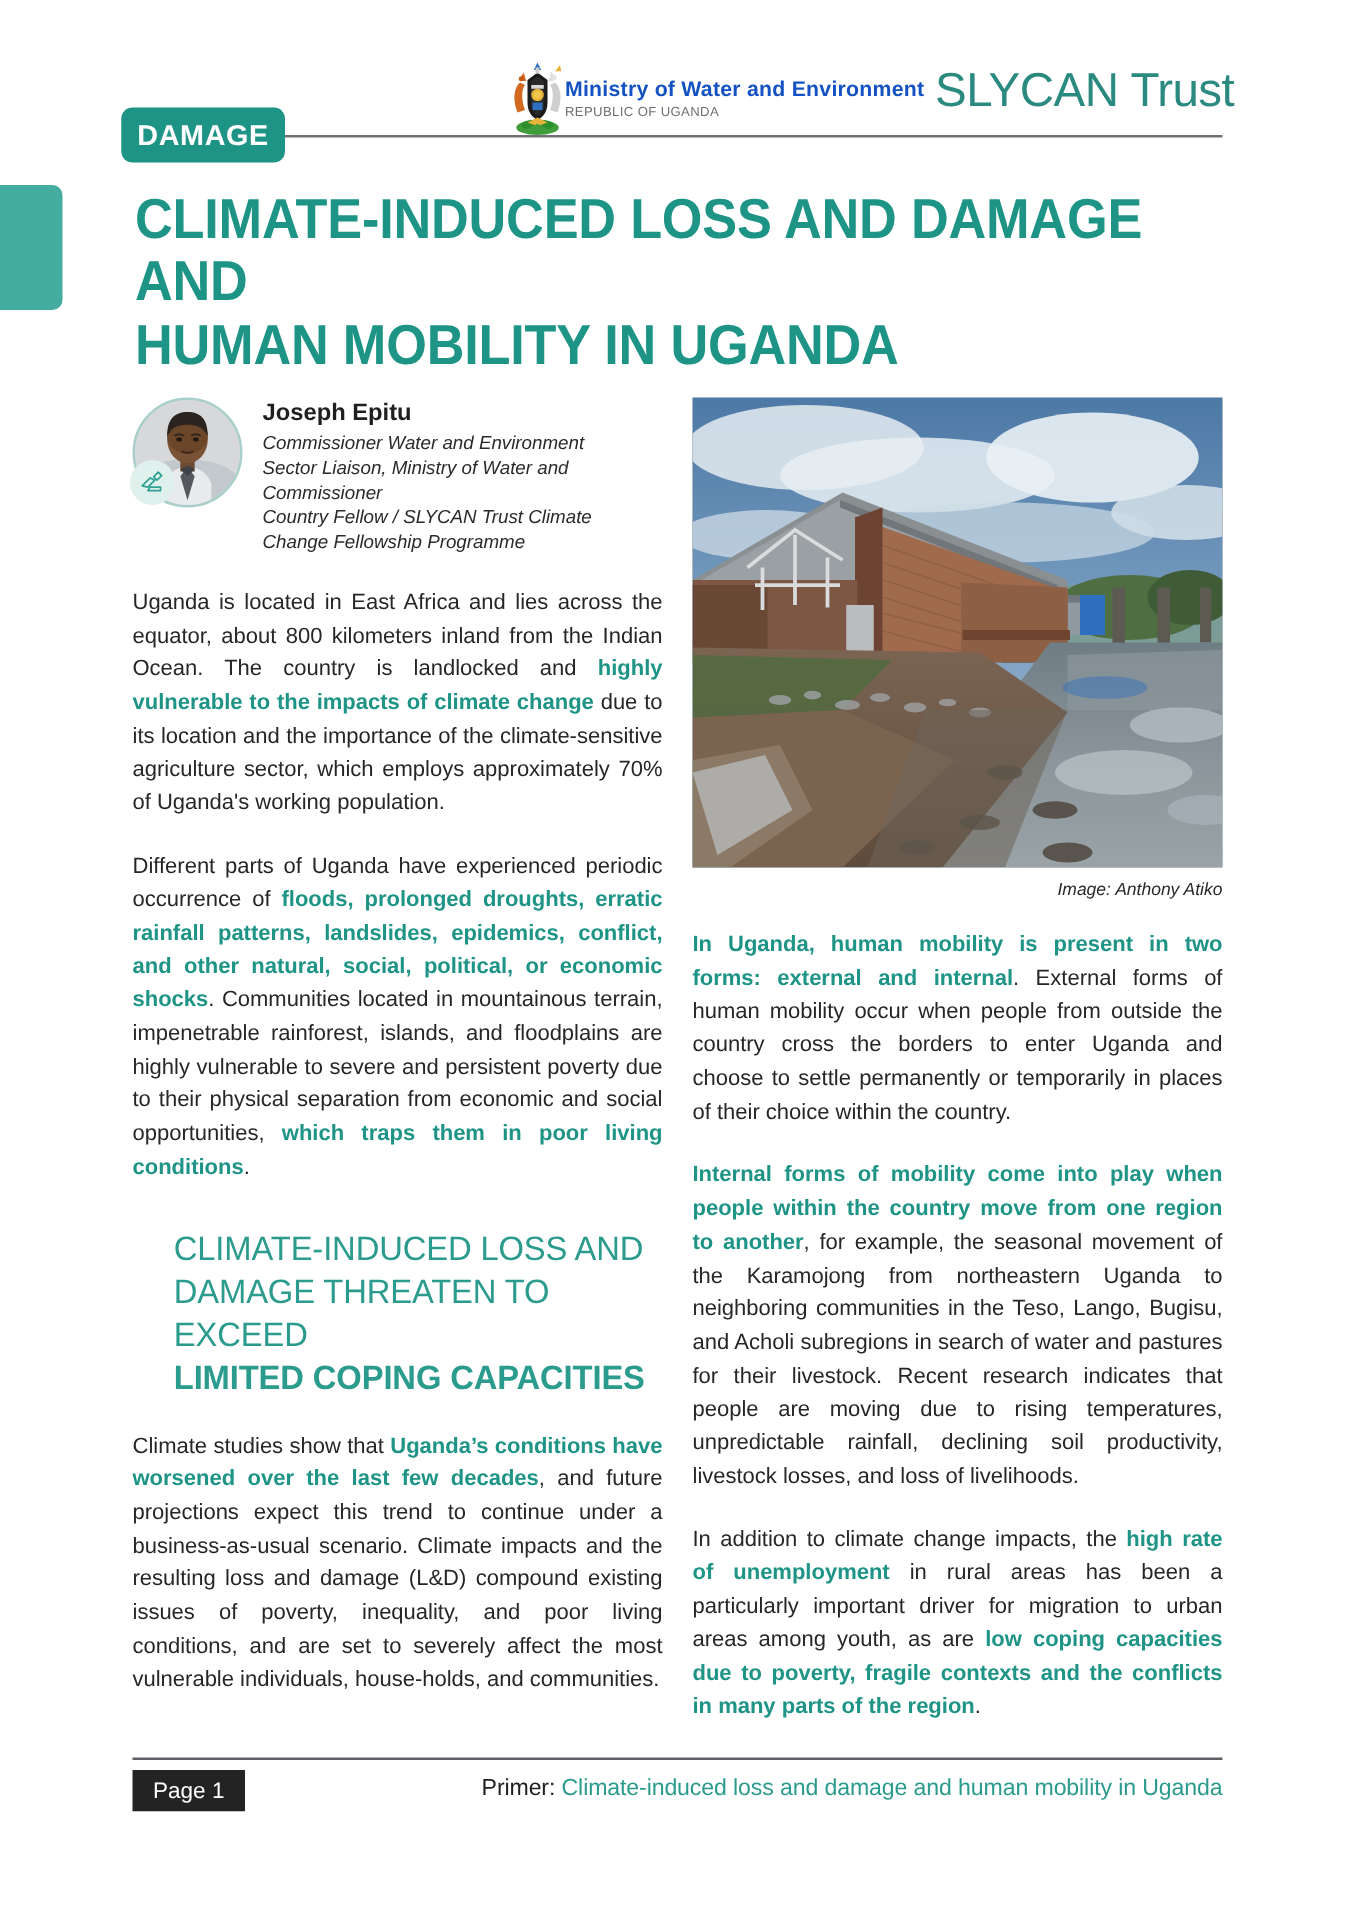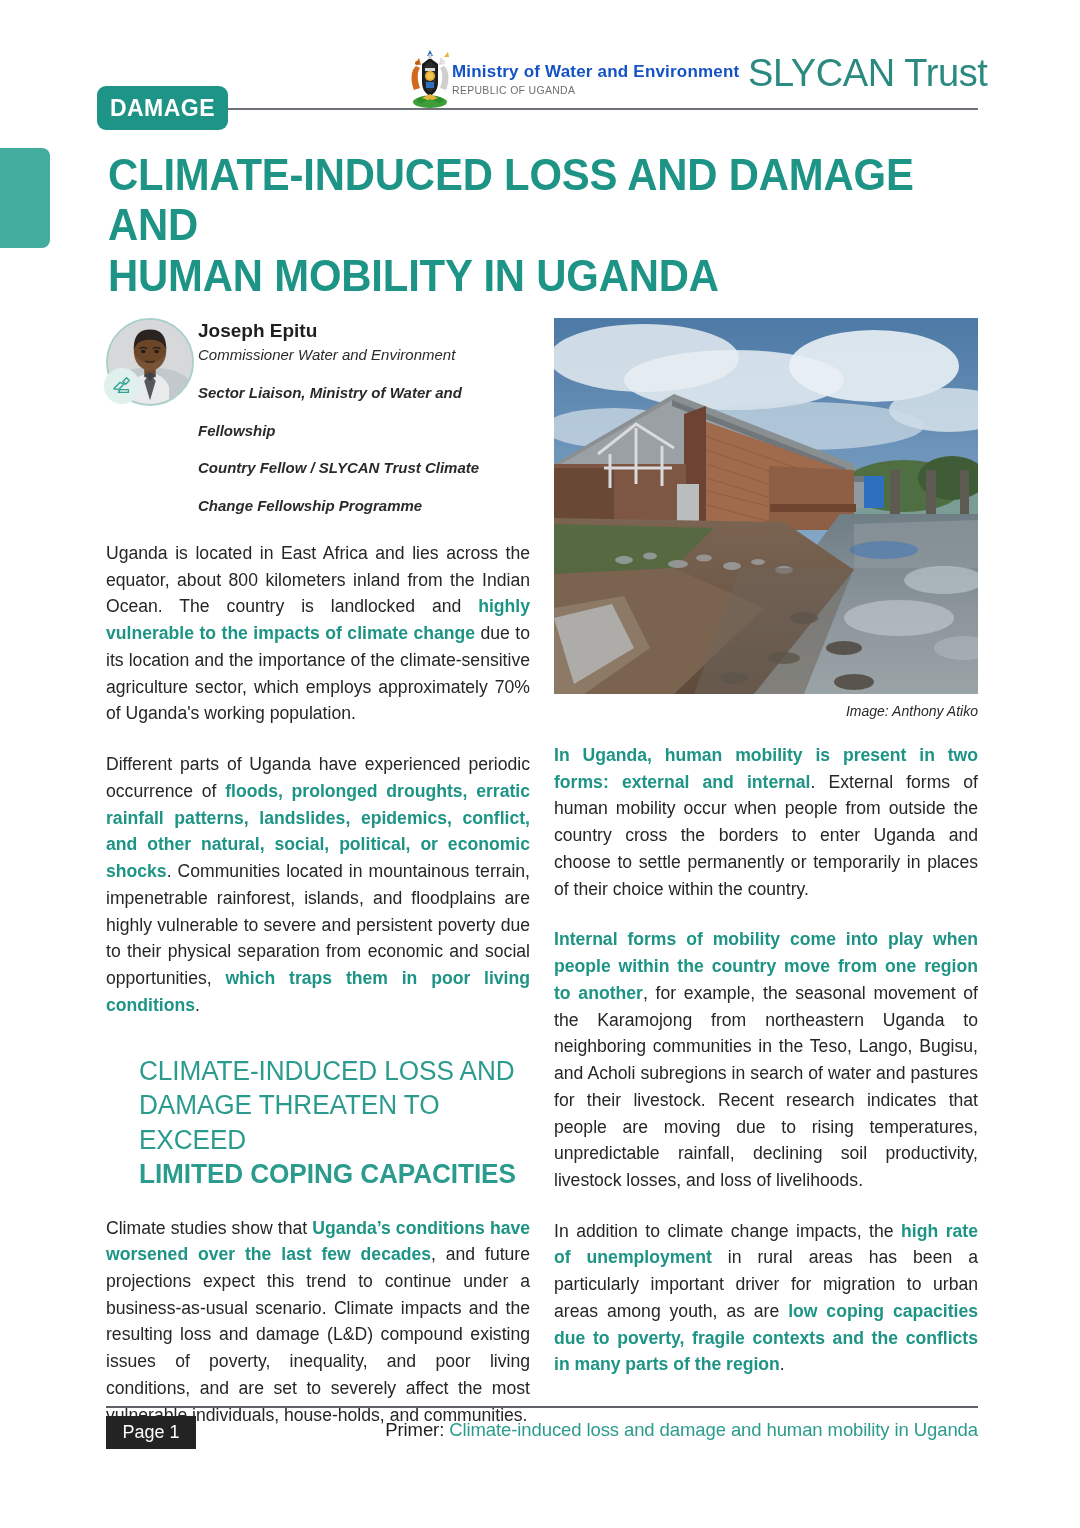--- a/index.html
+++ b/index.html
@@ -59,42 +59,42 @@
     letter-spacing: -0.2px;
     transform: scaleX(0.93); transform-origin: left top;
   }
   .doc-title .l2 { font-weight: bold; display: block; }
 
   
   .col-left  { position: absolute; left: 106px;  top: 318px; width: 424px; }
   .col-right { position: absolute; left: 554px;  top: 318px; width: 424px; }
 
   
-  .author { display: flex; gap: 4px; align-items: flex-start; }
+  .author { display: flex; gap: 16px; align-items: flex-start; }
   .avatar-wrap { position: relative; flex: 0 0 auto; width: 88px; height: 88px; }
   .avatar {
     width: 88px; height: 88px; border-radius: 50%;
     border: 2px solid #a8cfca; overflow: hidden;
     background: #d8dadb; position: relative;
   }
   .avatar svg { display: block; width: 100%; height: 100%; }
   .avatar-badge {
     position: absolute; left: -2px; bottom: 2px;
     width: 36px; height: 36px; border-radius: 50%;
     background: #dff0ed;
     display: flex; align-items: center; justify-content: center;
   }
   .avatar-badge svg { width: 22px; height: 22px; }
   .author-info { padding-top: 2px; }
   .author-name { font-size: 19px; font-weight: bold; color: #1f1f1f; margin-bottom: 3px; }
   .author-role {
     font-size: 15px; font-style: italic; color: #2a2a2a;
     line-height: 1.32;
   }
-  .author-role + .author-role { margin-top: 18px; font-weight: bold; }
+  .author-role + .author-role { margin-top: 0; }
 
   
   p.body {
     font-size: 17.6px; line-height: 1.52; color: #262626;
     text-align: justify; margin-top: 24px;
     hyphens: none;
   }
   .hl { color: #1d9485; font-weight: bold; }
 
   
@@ -214,21 +214,21 @@
             <path d="M3 15 l7 -7 4 2 -6 6 z"></path>
             <path d="M10 16 h9 v3 h-11 z"></path>
             <path d="M13 7 l4 -4 3 3 -4 4 z"></path>
           </svg>
         </div>
       </div>
       <div class="author-info">
         <div class="author-name">Joseph Epitu</div>
         <div class="author-role">Commissioner Water and Environment</div>
         <div class="author-role">Sector Liaison, Ministry of Water and</div>
-        <div class="author-role">Fellowship</div>
+        <div class="author-role">Commissioner</div>
         <div class="author-role">Country Fellow / SLYCAN Trust Climate</div>
         <div class="author-role">Change Fellowship Programme</div>
       </div>
     </div>
 
     <p class="body"><span>Uganda is located in East Africa and lies across the equator, about 800 kilometers inland from the Indian Ocean. The country is landlocked and </span><span class="hl">highly vulnerable to the impacts of climate change</span><span> due to its location and the importance of the climate-sensitive agriculture sector, which employs approximately 70% of Uganda's working population.</span></p>
 
     <p class="body"><span>Different parts of Uganda have experienced periodic occurrence of </span><span class="hl">floods, prolonged droughts, erratic rainfall patterns, landslides, epidemics, conflict, and other natural, social, political, or economic shocks</span><span>. Communities located in mountainous terrain, impenetrable rainforest, islands, and floodplains are highly vulnerable to severe and persistent poverty due to their physical separation from economic and social opportunities, </span><span class="hl">which traps them in poor living conditions</span><span>.</span></p>
 
     <div class="section-head">

